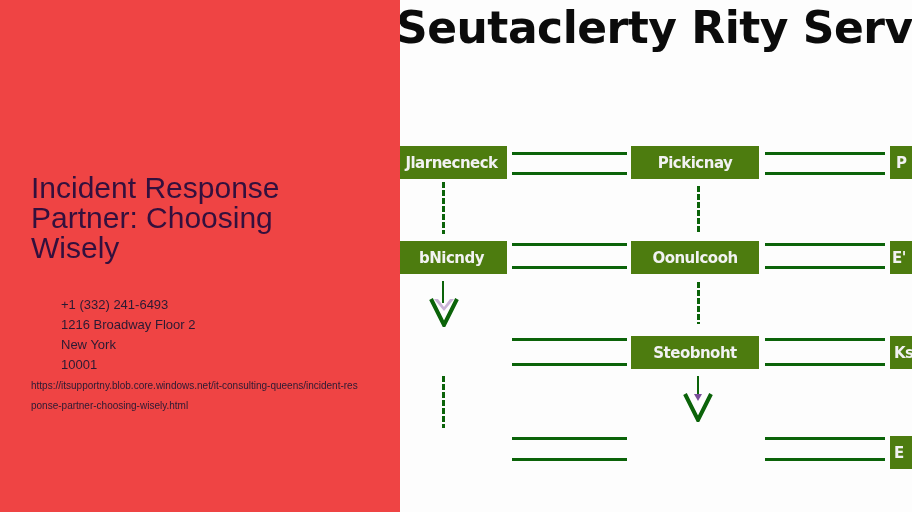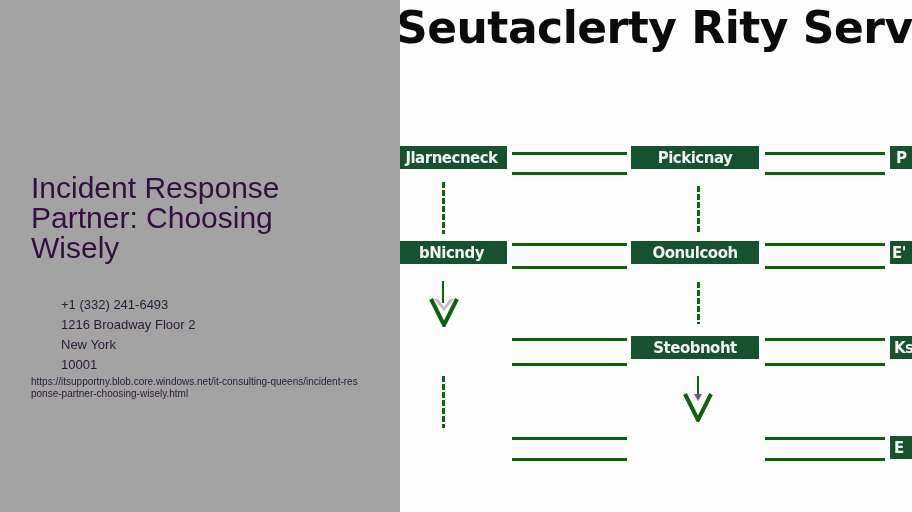--- a/index.html
+++ b/index.html
@@ -1,50 +1,50 @@
 <!DOCTYPE html>
 <html><head>
   <meta charset="utf-8">
   <style>
     * { margin: 0; padding: 0; box-sizing: border-box; }
     html, body { width: 912px; height: 512px; overflow: hidden; background: #ffffff; }
     body { position: relative; font-family: "Liberation Sans", sans-serif; }
 
     .sidebar {
       position: absolute; left: 0; top: 0; width: 400px; height: 512px;
-      background: #a3a3a3;
+      background: #ef4444;
     }
     .title {
       position: absolute; left: 31px; top: 173px; width: 330px;
       font-size: 30px; line-height: 30px; color: #33103d;
       font-family: "Liberation Sans", sans-serif; font-weight: normal;
     }
     .company {
       position: absolute; left: 31px; top: 272px;
       font-size: 20px; color: #33103d;
     }
     .info {
       position: absolute; left: 31px; font-size: 13px; color: #2a1a33; margin-left: 30px;
     }
     .url {
       position: absolute; left: 31px; width: 330px; font-size: 10px; color: #2a1a33;
-      line-height: 12px; word-break: break-all;
+      line-height: 20px; word-break: break-all;
     }
 
     .image-area {
       position: absolute; left: 400px; top: 0; width: 512px; height: 512px;
       background: #fdfdfd; overflow: hidden;
     }
     .img-heading {
       position: absolute; left: -4px; top: 2px; white-space: nowrap;
       font-family: "DejaVu Sans", sans-serif; font-weight: bold;
       font-size: 44px; color: #0b0b0b; letter-spacing: -0.5px;
     }
     .box {
-      position: absolute; height: 23px; background: #14532d;
+      position: absolute; height: 33px; background: #4d7c0f;
       color: #f2f2f2; font-family: "DejaVu Sans", sans-serif; font-weight: bold;
       font-size: 15px; display: flex; align-items: center; justify-content: center;
       white-space: nowrap; overflow: hidden; letter-spacing: -0.5px;
     }
     .hline {
       position: absolute; height: 3px; background: #0b6309;
     }
     .vdash {
       position: absolute; width: 3px;
       background: repeating-linear-gradient(to bottom, #0b6309 0 6px, transparent 6px 8px);

